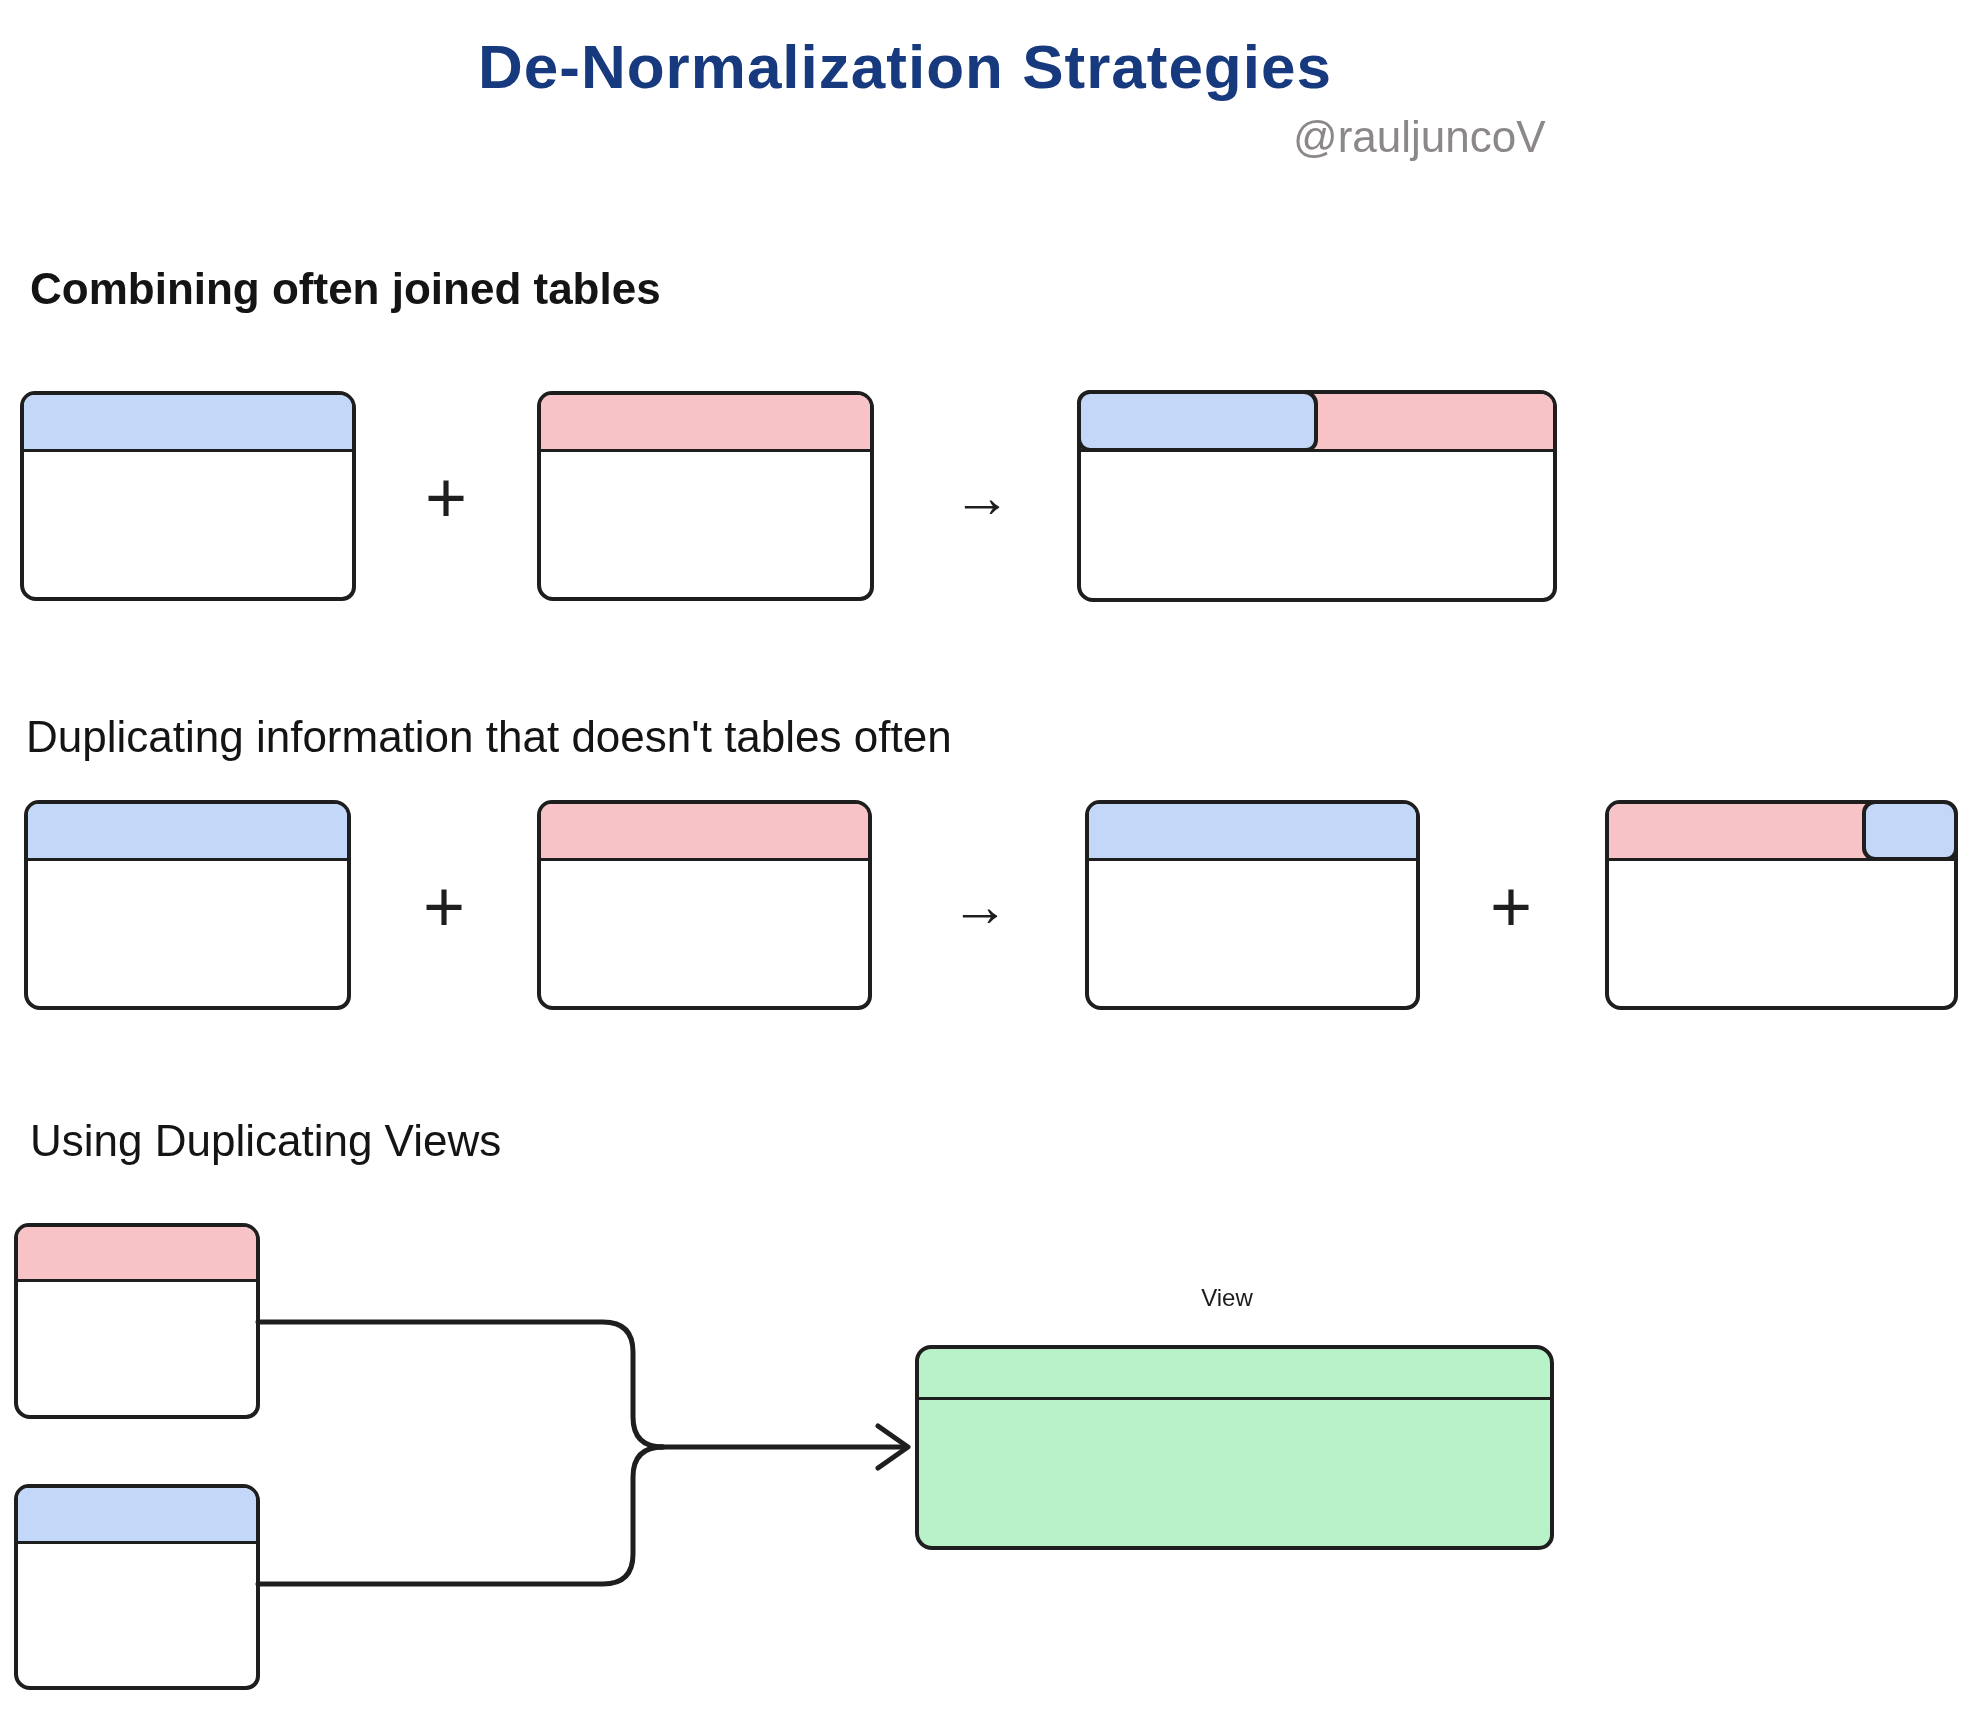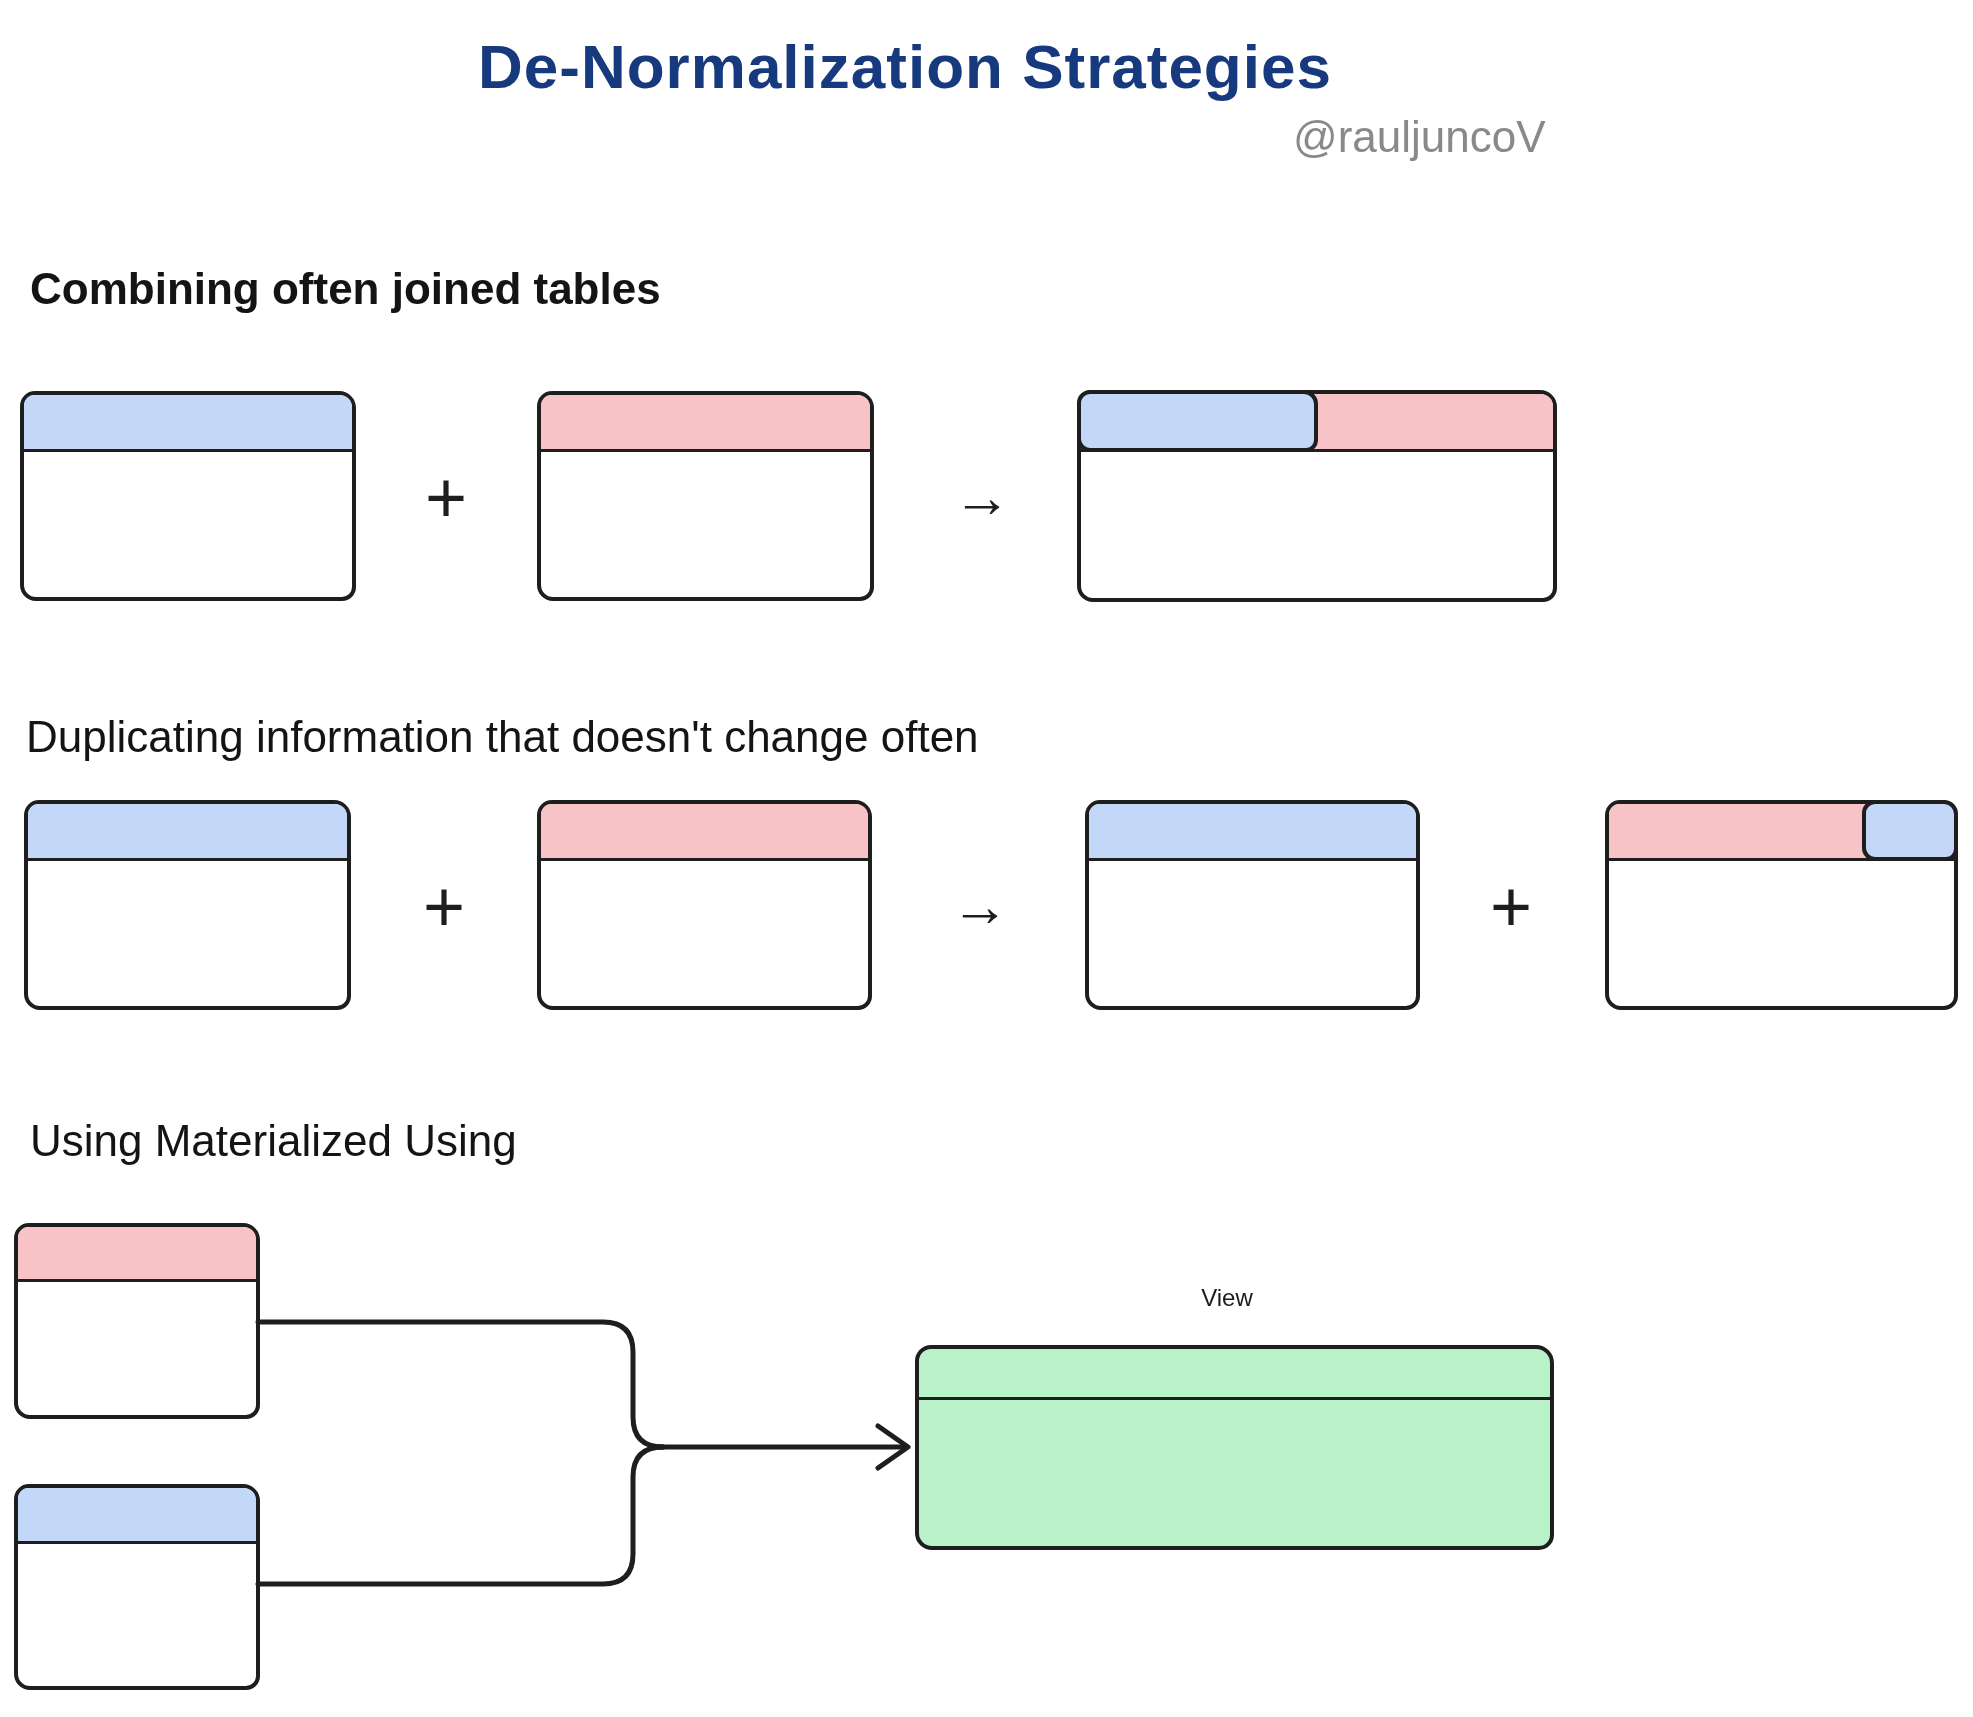--- a/index.html
+++ b/index.html
@@ -70,21 +70,21 @@
   </div>
 
   <span class="op arrow" style="left:982px;top:497px;">→</span>
 
   <div class="tbl" style="left:1077px;top:390px;width:480px;height:212px;">
     <div class="hdr pink" style="height:58px;">
       <div class="sub blue" style="left:-4px;width:241px;"></div>
     </div>
   </div>
 
-  <div class="heading" style="left:26px;top:712px;">Duplicating information that doesn't change often</div>
+  <div class="heading" style="left:26px;top:712px;">Duplicating information that doesn't tables often</div>
 
   <div class="tbl" style="left:24px;top:800px;width:327px;height:210px;">
     <div class="hdr blue" style="height:57px;"></div>
   </div>
 
   <span class="op plus" style="left:444px;top:906px;">+</span>
 
   <div class="tbl" style="left:537px;top:800px;width:335px;height:210px;">
     <div class="hdr pink" style="height:57px;"></div>
   </div>
@@ -96,21 +96,21 @@
   </div>
 
   <span class="op plus" style="left:1511px;top:906px;">+</span>
 
   <div class="tbl" style="left:1605px;top:800px;width:353px;height:210px;">
     <div class="hdr pink" style="height:57px;">
       <div class="sub blue" style="right:-4px;width:96px;"></div>
     </div>
   </div>
 
-  <div class="heading" style="left:30px;top:1116px;">Using Materialized Using</div>
+  <div class="heading" style="left:30px;top:1116px;">Using Duplicating Views</div>
 
   <div class="tbl" style="left:14px;top:1223px;width:246px;height:196px;">
     <div class="hdr pink" style="height:55px;"></div>
   </div>
 
   <div class="tbl" style="left:14px;top:1484px;width:246px;height:206px;">
     <div class="hdr blue" style="height:56px;"></div>
   </div>
 
   <svg class="connectors" width="960" height="517" viewBox="0 1200 960 517">

